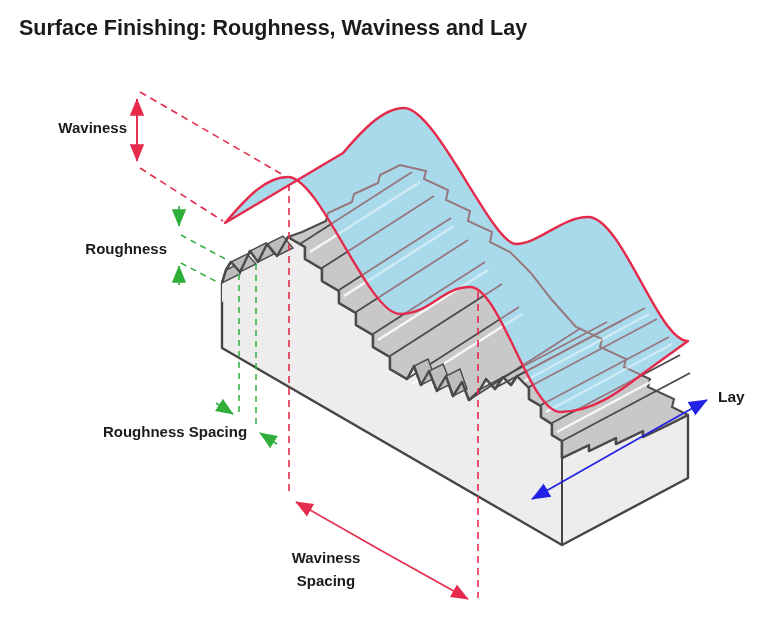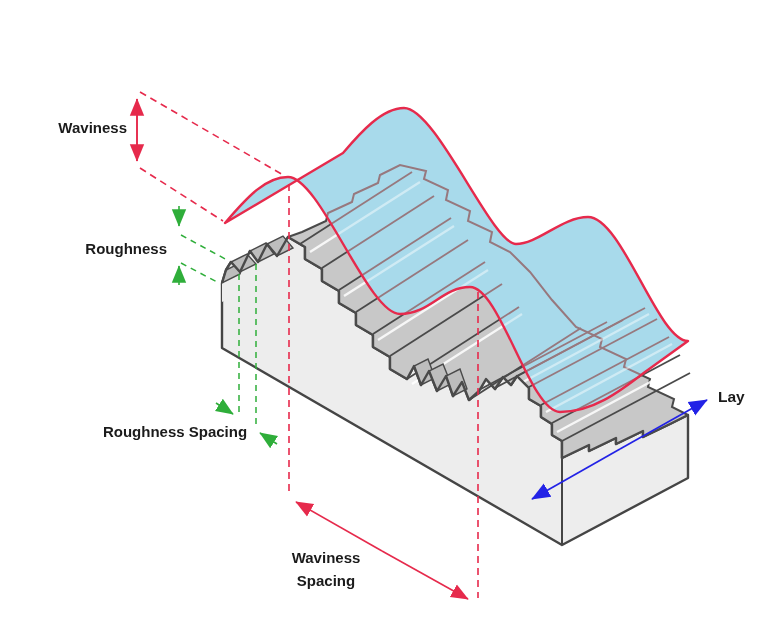--- a/index.html
+++ b/index.html
@@ -24,20 +24,21 @@
   .dash-r{stroke-dasharray:7 5;}
   .dash-g{stroke-dasharray:6 5;}
   .mk-red{fill:var(--red,#e62a4c);}
   .mk-grn{fill:var(--green,#2fae3a);}
   .mk-blu{fill:var(--blue,#2222e6);}
 </style>
 </head>
 <body>
 
 <div id="stage" style="--red: #e62a4c; --green: #2fae3a; --blue: #2222e6; --sheet: #a8daeb; --sheetline: #e62a4c; --face: #ededed; --top: #c8c8c8; --dark: #454545; --through: #97787e; --text: #1b1b1b; --bg: #ffffff;">
+  <h1 id="page-title">Surface Finishing: Roughness, Waviness and Lay</h1>
 
   <svg width="768" height="635" viewBox="0 0 768 635">
     <defs>
       <marker id="ar-r" orient="auto" markerWidth="13" markerHeight="11" refX="10.5" refY="5.5">
         <path class="mk-red" d="M0,1 L11,5.5 L0,10 Z"></path>
       </marker>
       <marker id="ar-g" orient="auto" markerWidth="13" markerHeight="11" refX="10.5" refY="5.5">
         <path class="mk-grn" d="M0,1 L11,5.5 L0,10 Z"></path>
       </marker>
       <marker id="ar-b" orient="auto" markerWidth="13" markerHeight="11" refX="10.5" refY="5.5">

